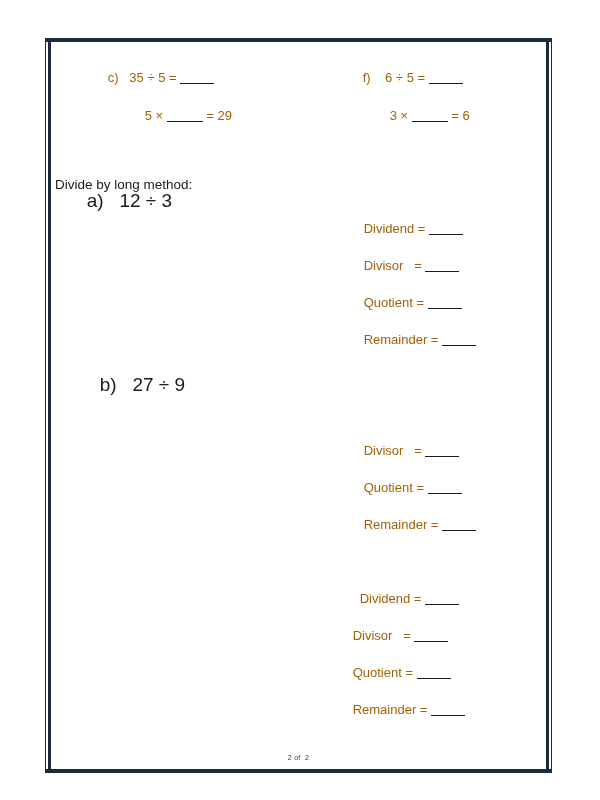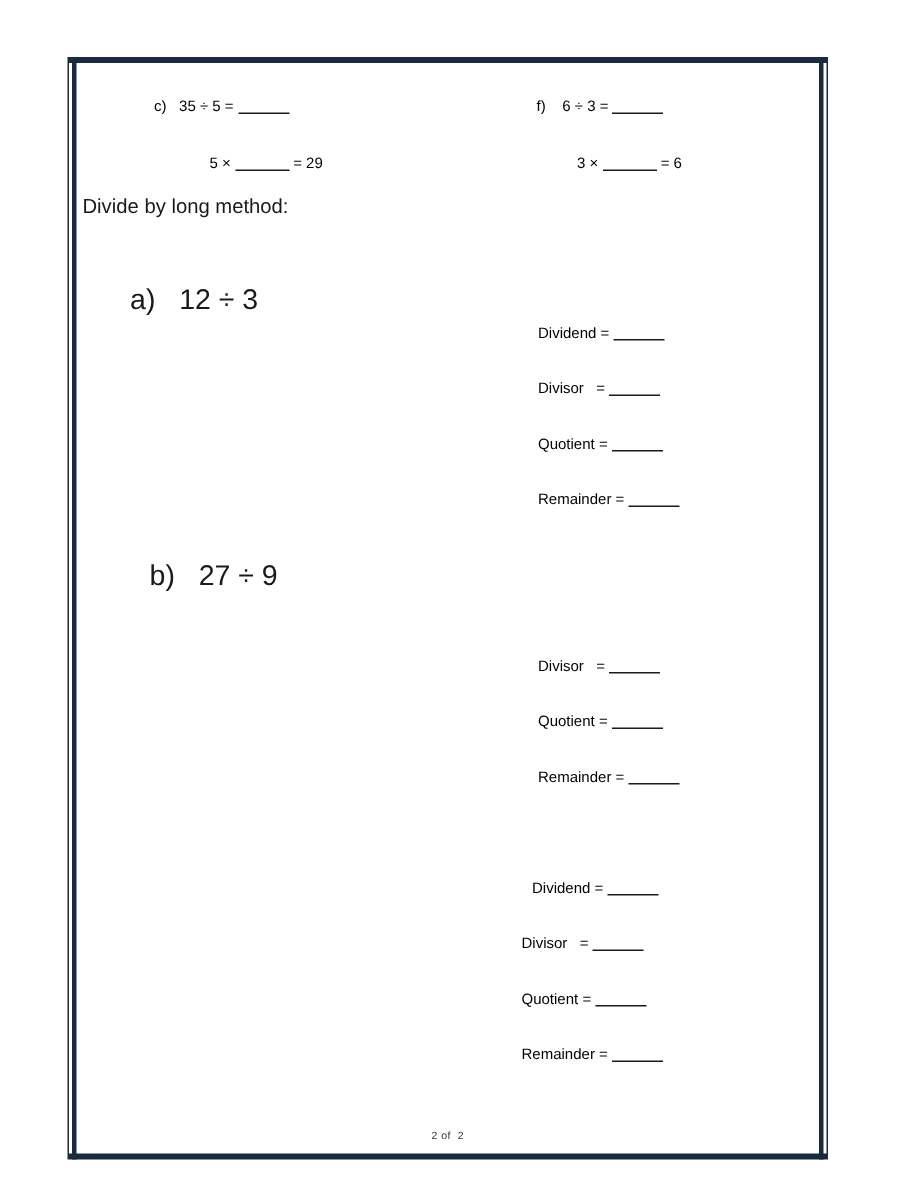--- a/index.html
+++ b/index.html
@@ -43,38 +43,39 @@
 
   .sheet {
     position: absolute;
     inset: 0;
     padding: 0;
   }
 
   .row {
     position: absolute;
     white-space: pre;
-    font-size: 10px;
+    font-size: 13px;
     line-height: 1.2;
-    color: #000000;
+    color: #a16207;
     text-align: right;
   }
 
   .blank {
     display: inline-block;
     border-bottom: 1.4px solid #1a1a1a;
     vertical-align: -2px;
   }
   .b-short { width: 34px; }
   .b-mid   { width: 36px; }
 
   .heading {
     position: absolute;
     font-size: 13.5px;
     white-space: pre;
+    margin-top: 47px;
   }
 
   .qlabel {
     position: absolute;
     font-size: 19px;
     white-space: pre;
   }
 
   .footer {
     position: absolute;
@@ -95,21 +96,21 @@
   <div class="sheet">
 
     <div class="row" style="left:40px; top:12px;">
       <span>c)</span><span>   </span><span>35 ÷ 5 =</span><span> </span><span class="blank b-short"></span>
     </div>
     <div class="row" style="left:77px; top:50px;">
       <span>5 ×</span><span> </span><span class="blank b-mid"></span><span> </span><span>= 29</span>
     </div>
 
     <div class="row" style="left:295px; top:12px;">
-      <span>f)</span><span>    </span><span>6 ÷ 3 =</span><span> </span><span class="blank b-short"></span>
+      <span>f)</span><span>    </span><span>6 ÷ 5 =</span><span> </span><span class="blank b-short"></span>
     </div>
     <div class="row" style="left:322px; top:50px;">
       <span>3 ×</span><span> </span><span class="blank b-mid"></span><span> </span><span>= 6</span>
     </div>
 
     <div class="heading" style="left:9px; top:88px;">Divide by long method:</div>
 
     <div class="qlabel" style="left:9px; top:126px;">
       <span>a)</span><span>   </span><span>12 ÷ 3</span>
     </div>

